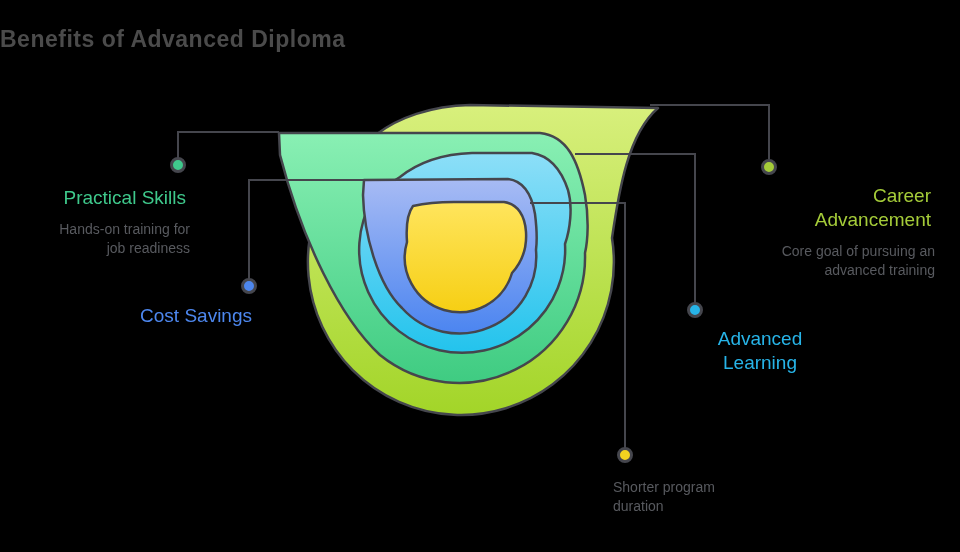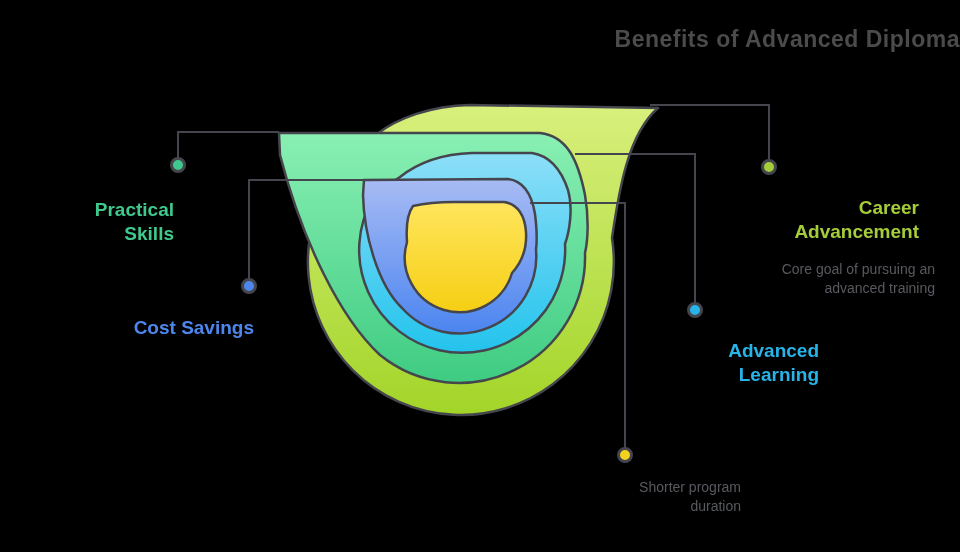--- a/index.html
+++ b/index.html
@@ -3,32 +3,32 @@
 <meta charset="utf-8">
 <style>
   html,body { margin:0; padding:0; background:#000; }
   .stage {
     position:relative; width:960px; height:552px; background:#000000;
     overflow:hidden; font-family:"Liberation Sans", sans-serif;
   }
   .stage svg { position:absolute; left:0; top:0; }
   .page-title {
     position:absolute; top:26px; left:0; width:960px;
-    text-align:right; font-size:23px; font-weight:bold;
+    text-align:left; font-size:23px; font-weight:bold;
     letter-spacing:0.5px; color:#4b4b4b;
   }
   .benefit { position:absolute; }
-  .benefit h3 { margin:16px; font-size:19px; font-weight:bold; line-height:24px; }
+  .benefit h3 { margin:4px; font-size:19px; font-weight:normal; line-height:24px; }
   .benefit .desc { margin-top:10px; font-size:14px; line-height:18.5px; color:#585a5f; }
   .b-practical { left:40px;  top:182px; width:150px; text-align:right; }
-  .b-cost      { left:110px; top:300px; width:160px; text-align:right; }
+  .b-cost      { left:96px; top:300px; width:160px; text-align:right; }
   .b-career    { left:757px; top:180px; width:178px; text-align:right; }
-  .b-advanced  { left:685px; top:323px; width:150px; text-align:right; }
+  .b-advanced  { left:685px; top:323px; width:150px; text-align:center; }
   .b-time      { left:613px; top:468px; width:160px; text-align:left; }
-  .b-time .desc { max-width:128px;text-align:right; }
+  .b-time .desc { max-width:128px; }
 </style>
 </head>
 <body>
 
 <div class="stage">
 
   <svg width="960" height="552" viewBox="0 0 960 552">
     <defs>
       <linearGradient id="gradLime" gradientUnits="userSpaceOnUse" x1="0" y1="100" x2="0" y2="412">
         <stop offset="0" stop-color="#d9f07e"></stop>
@@ -74,20 +74,21 @@
       <circle cx="769" cy="167" r="6.5" fill="#a5cc39"></circle>
       <circle cx="695" cy="310" r="6.5" fill="#27b4e8"></circle>
       <circle cx="625" cy="455" r="6.5" fill="#f2d21f"></circle>
     </g>
   </svg>
 
   <div class="page-title">Benefits of Advanced Diploma</div>
 
   <div class="benefit b-practical">
     <h3 style="color: rgb(63, 201, 140);">Practical Skills</h3>
+    <div class="desc">Hands-on training for job readiness</div>
   </div>
 
   <div class="benefit b-cost">
     <h3 style="color: rgb(77, 135, 238);">Cost Savings</h3>
   </div>
 
   <div class="benefit b-career">
     <h3 style="color: rgb(165, 204, 57);">Career Advancement</h3>
     <div class="desc">Core goal of pursuing an advanced training</div>
   </div>

